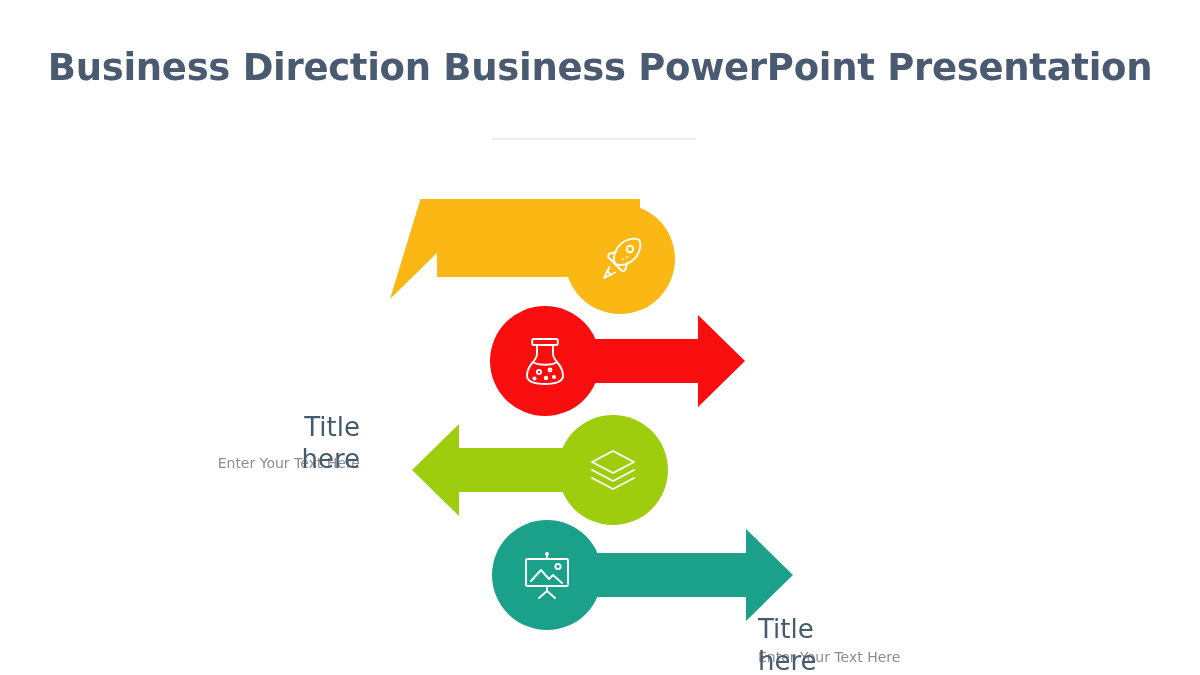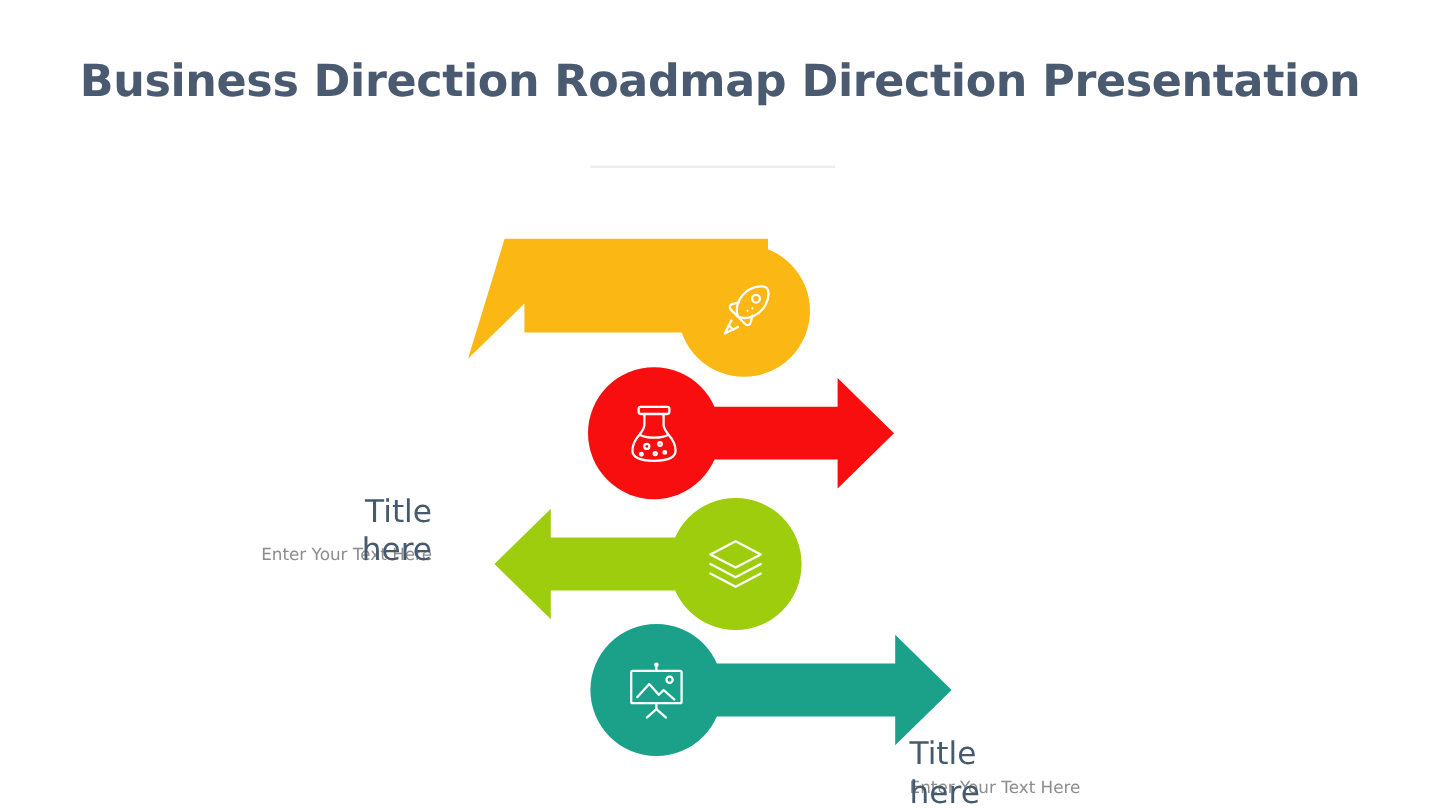--- a/index.html
+++ b/index.html
@@ -122,21 +122,21 @@
   .tb-1 .sub-text { right: 0px; top: 44px; }
   
   .tb-2 { left: 758px; top: 312px; }
   .tb-2 .sub-text { left: 0px; top: 36px; }
 </style>
 </head>
 <body>
 
 <div id="slide" style="background: rgb(255, 255, 255);">
 
-  <div id="slide-title" style="color: rgb(74, 90, 112);">Business Direction Roadmap Direction Presentation</div>
+  <div id="slide-title" style="color: rgb(74, 90, 112);">Business Direction Business PowerPoint Presentation</div>
   <div id="title-divider" style="background: rgb(237, 237, 237);"></div>
 
   <div id="diagram">
 
     <div class="row row-1">
       <div class="arrow-wrap">
         <svg class="arrow-svg" width="1200" height="120" viewBox="0 0 1200 120">
           <polygon points="390,260 437,214 437,238 640,238 640,82 437,82 437,106" transform="translate(0,-160)" fill="#fbb713"></polygon>
         </svg>
       </div>

